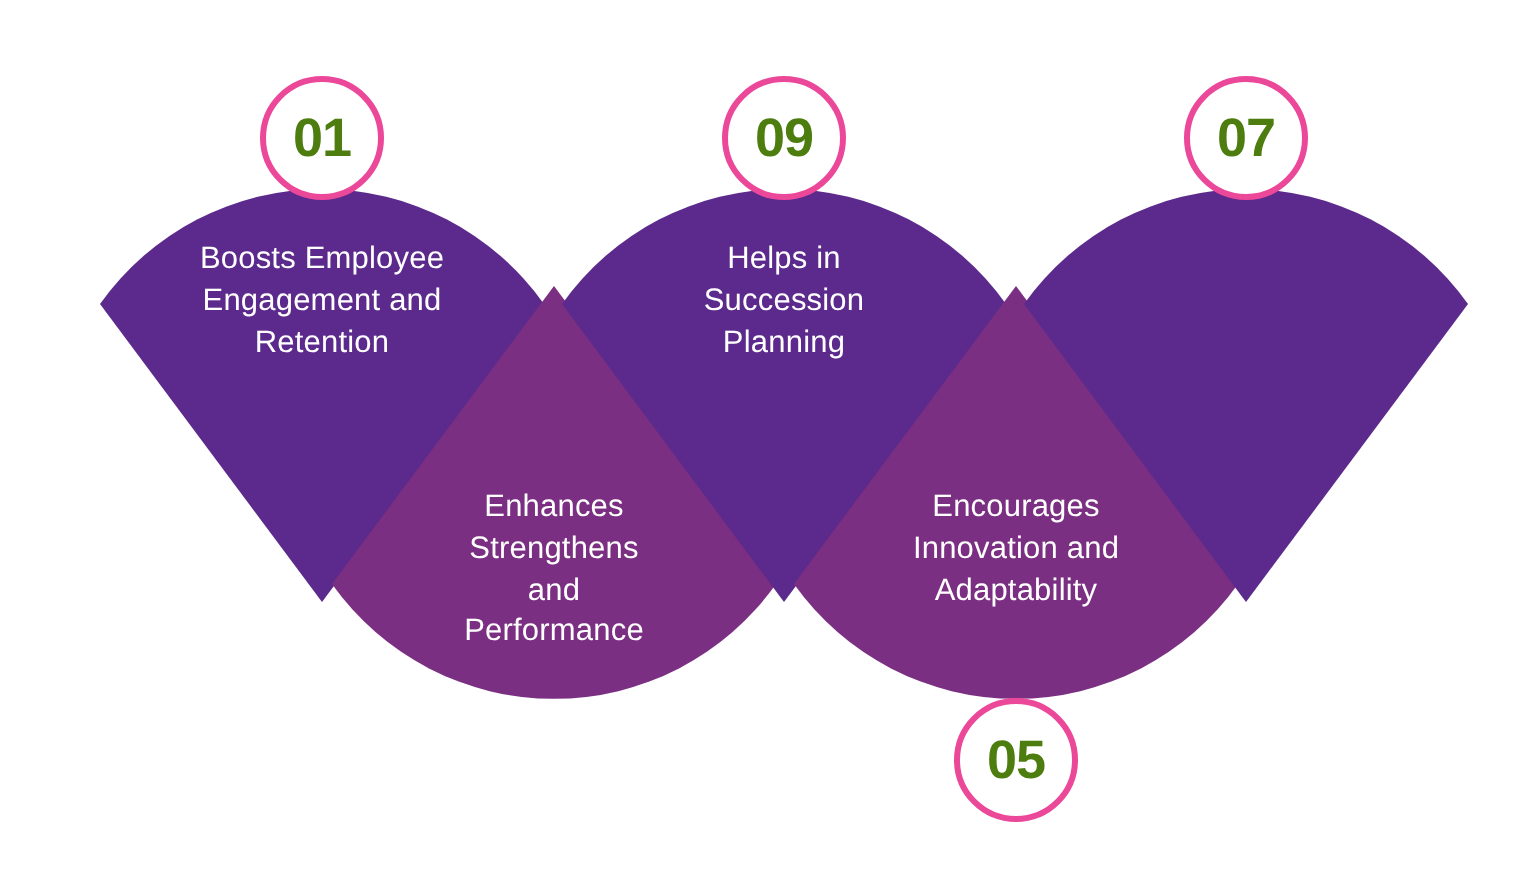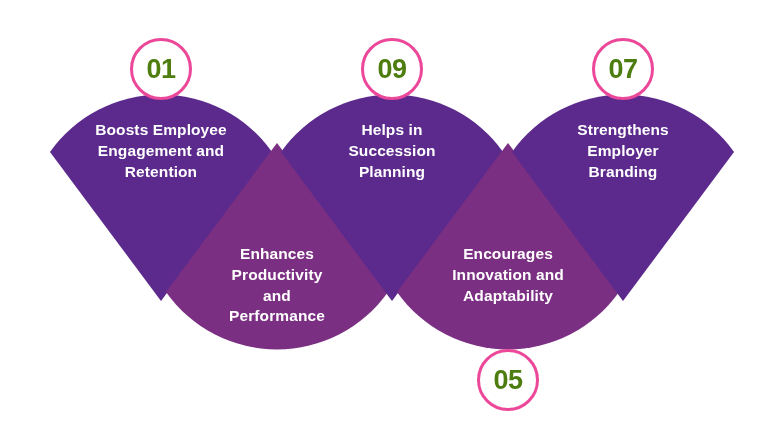--- a/index.html
+++ b/index.html
@@ -23,21 +23,21 @@
     position: absolute;
     top: 0;
     left: 0;
     width: 768px;
     height: 448px;
   }
   .step-label {
     position: absolute;
     text-align: center;
     color: #ffffff;
-    font-weight: bold;
+    font-weight: normal;
     font-size: 15.5px;
     line-height: 1.34;
     letter-spacing: 0.1px;
     white-space: pre-line;
     pointer-events: none;
   }
   .badge {
     position: absolute;
     width: 62px;
     height: 62px;
@@ -70,35 +70,32 @@
     <path d="M 508 143 L 619 292 A 136 136 0 0 1 397 292 Z" fill="#7b2f82"></path>
 
     <path d="M 623 301 L 512 152 A 136 136 0 0 1 734 152 Z" fill="#5c2a8c"></path>
   </svg>
 
   <div class="step-label" style="left: 62px; top: 120px; width: 198px;">Boosts Employee
 Engagement and
 Retention</div>
 
   <div class="step-label" style="left: 192px; top: 244px; width: 170px;">Enhances
-Productivity
+Strengthens
 and
 Performance</div>
 
   <div class="step-label" style="left: 306px; top: 120px; width: 172px;">Helps in
 Succession
 Planning</div>
 
   <div class="step-label" style="left: 421px; top: 244px; width: 174px;">Encourages
 Innovation and
 Adaptability</div>
 
-  <div class="step-label" style="left: 537px; top: 120px; width: 172px;">Strengthens
-Employer
-Branding</div>
 
   <div class="badge" style="left: 130px; top: 38px;">01</div>
 
 
   <div class="badge" style="left: 361px; top: 38px;">09</div>
 
   <div class="badge" style="left: 477px; top: 349px;">05</div>
 
   <div class="badge" style="left: 592px; top: 38px;">07</div>
 

